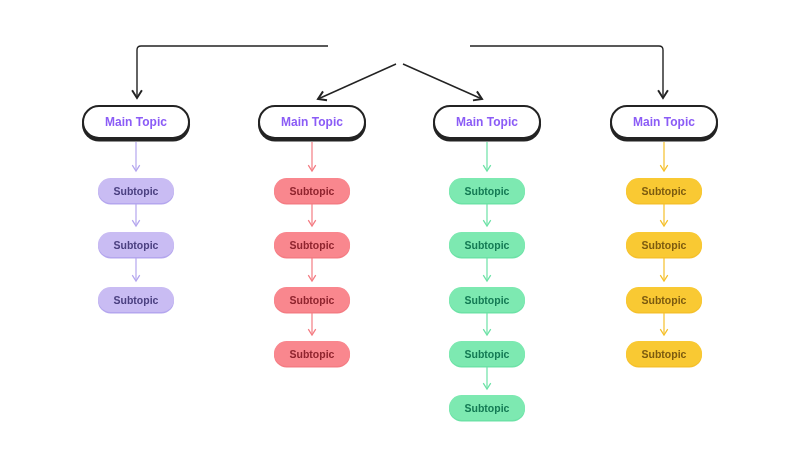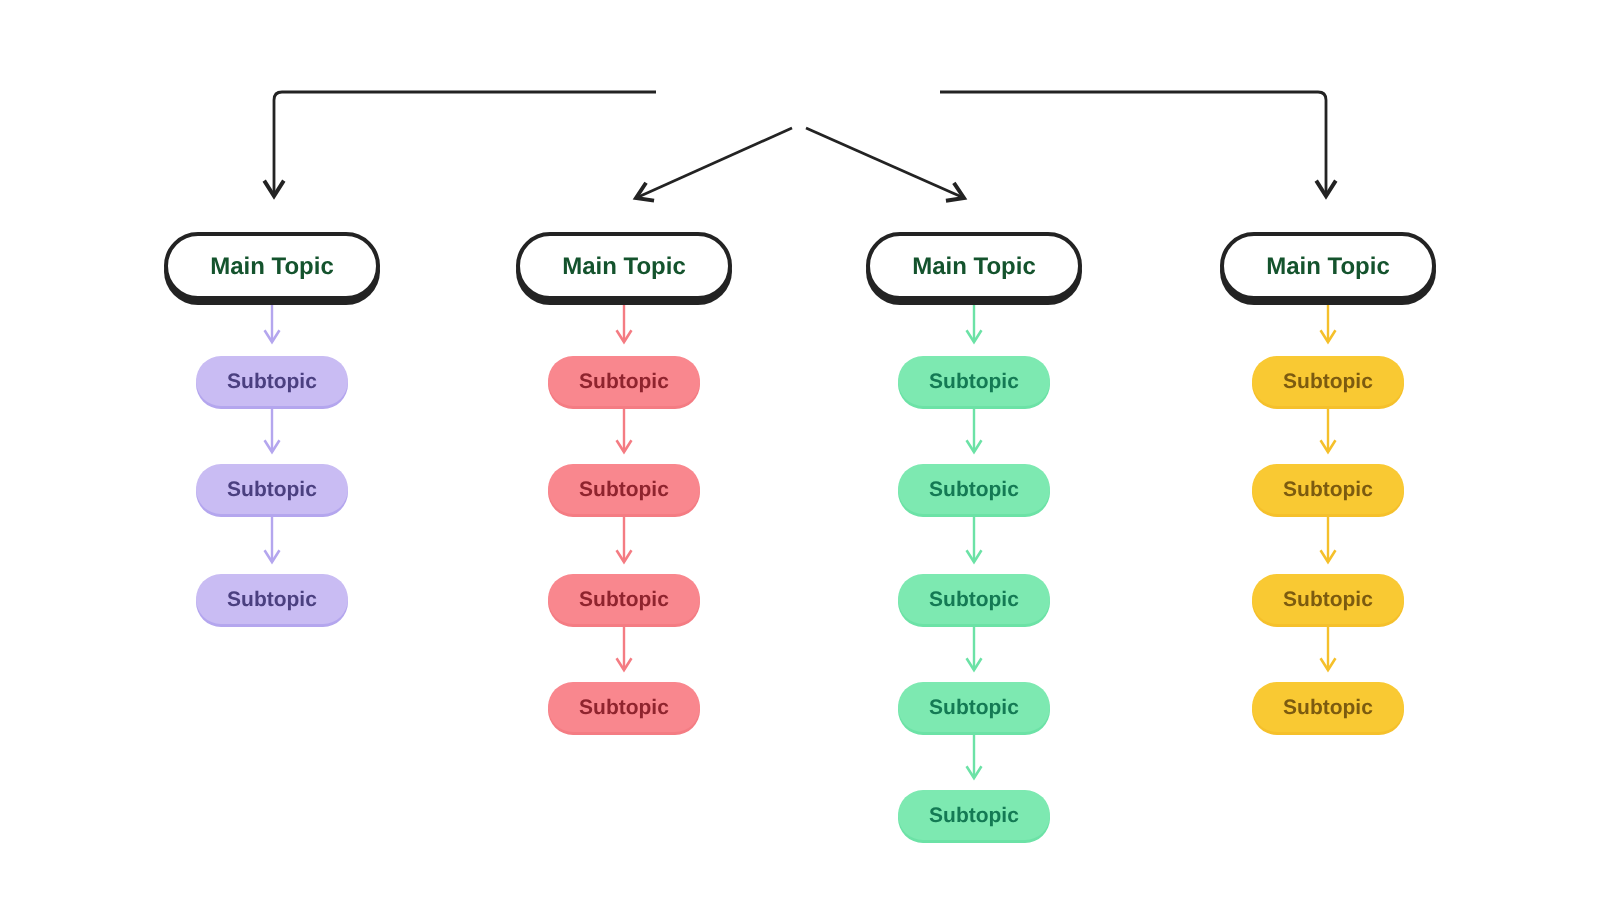--- a/index.html
+++ b/index.html
@@ -39,28 +39,28 @@
     background: #ffffff;
     border: 2px solid var(--ink);
     border-radius: 16px;
     box-shadow: 0 2.5px 0 var(--ink);
     font-size: 11px;
     letter-spacing: 0.5px;
     color: #1c1c1c;
     z-index: 2;
   }
   .topic-node {
-    top: 116px;
+    top: 105px;
     width: 108px; height: 34px;
     background: #ffffff;
     border: 2px solid var(--ink);
     border-radius: 17px;
     box-shadow: 0 2.5px 0 var(--ink);
     font-size: 12px;
-    color: #14532d;
+    color: #8b5cf6;
     z-index: 2;
   }
   .sub-node {
     width: 76px; height: 25px;
     border-radius: 12.5px;
     font-size: 10.5px;
     z-index: 2;
   }
   
   .b0.sub-node { background: var(--b0-fill); color: var(--b0-text); box-shadow: 0 1.5px 0 var(--b0-arrow); }

